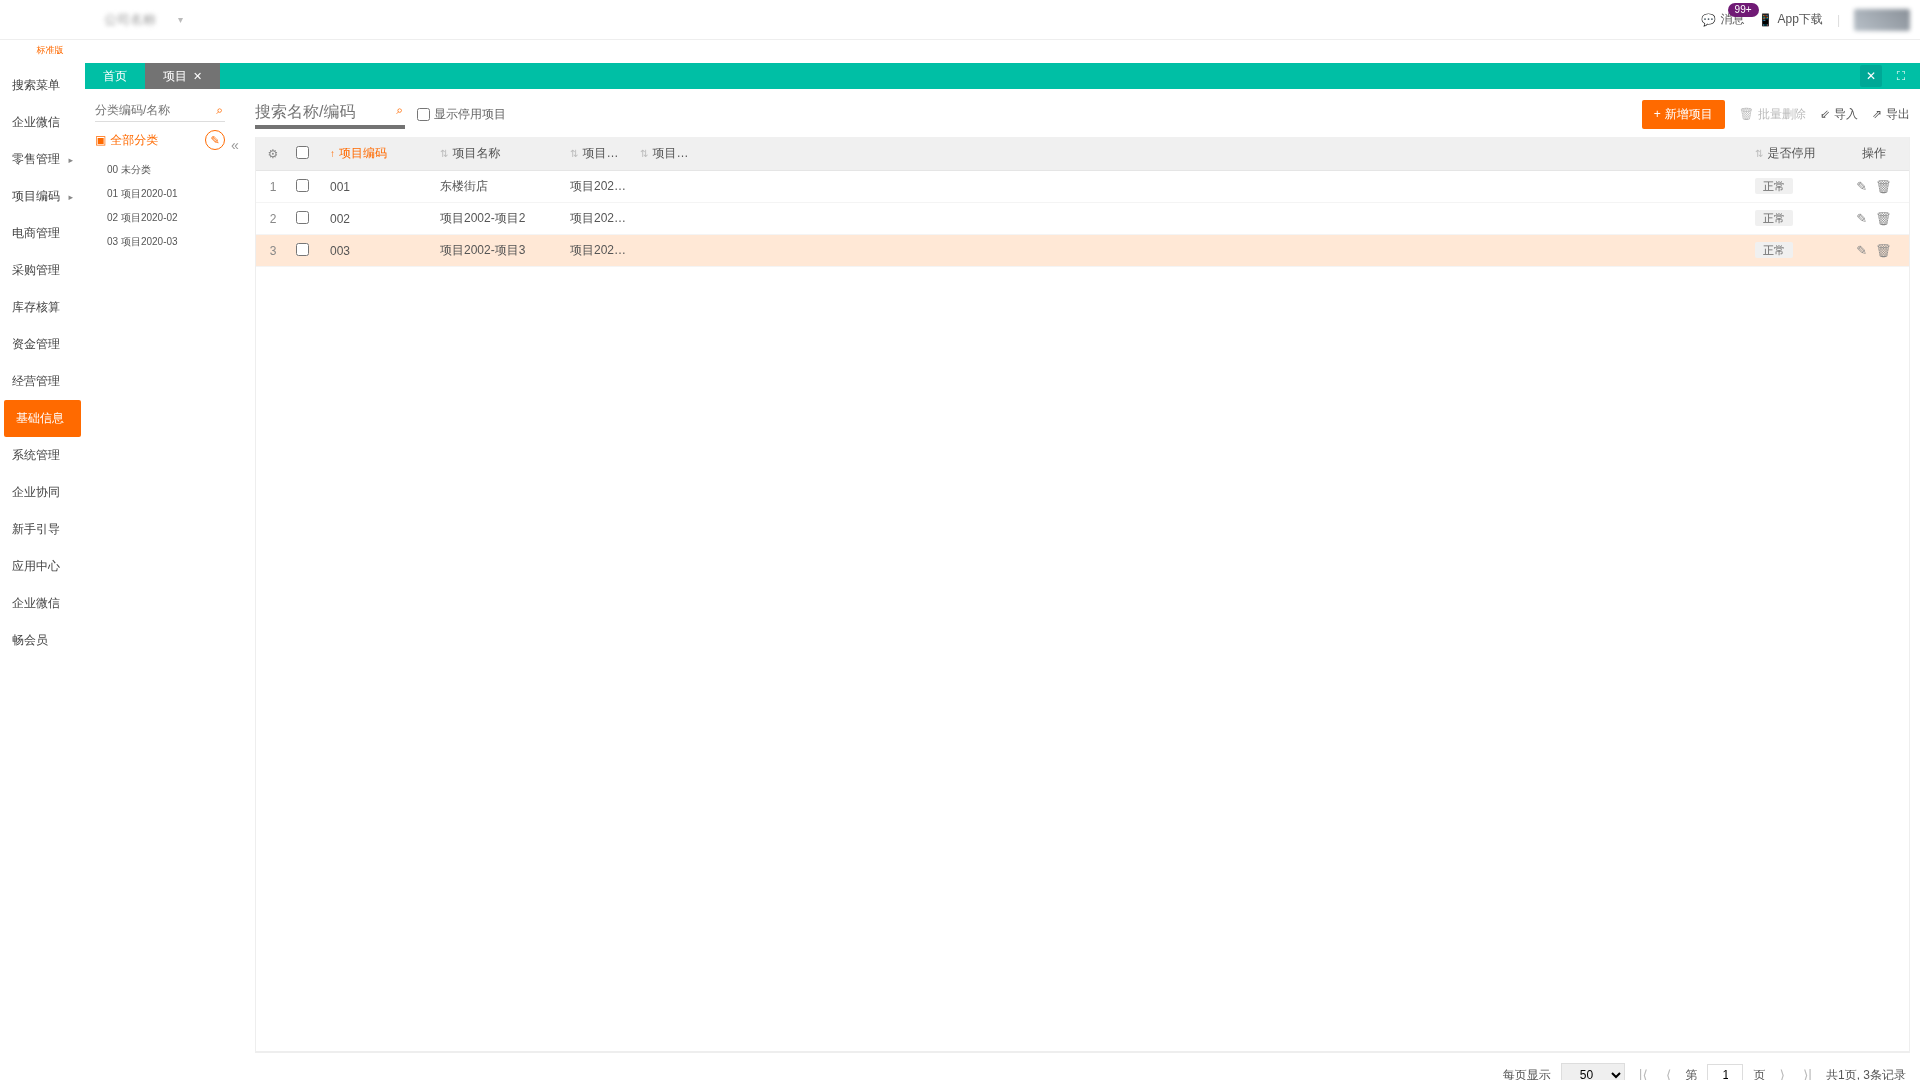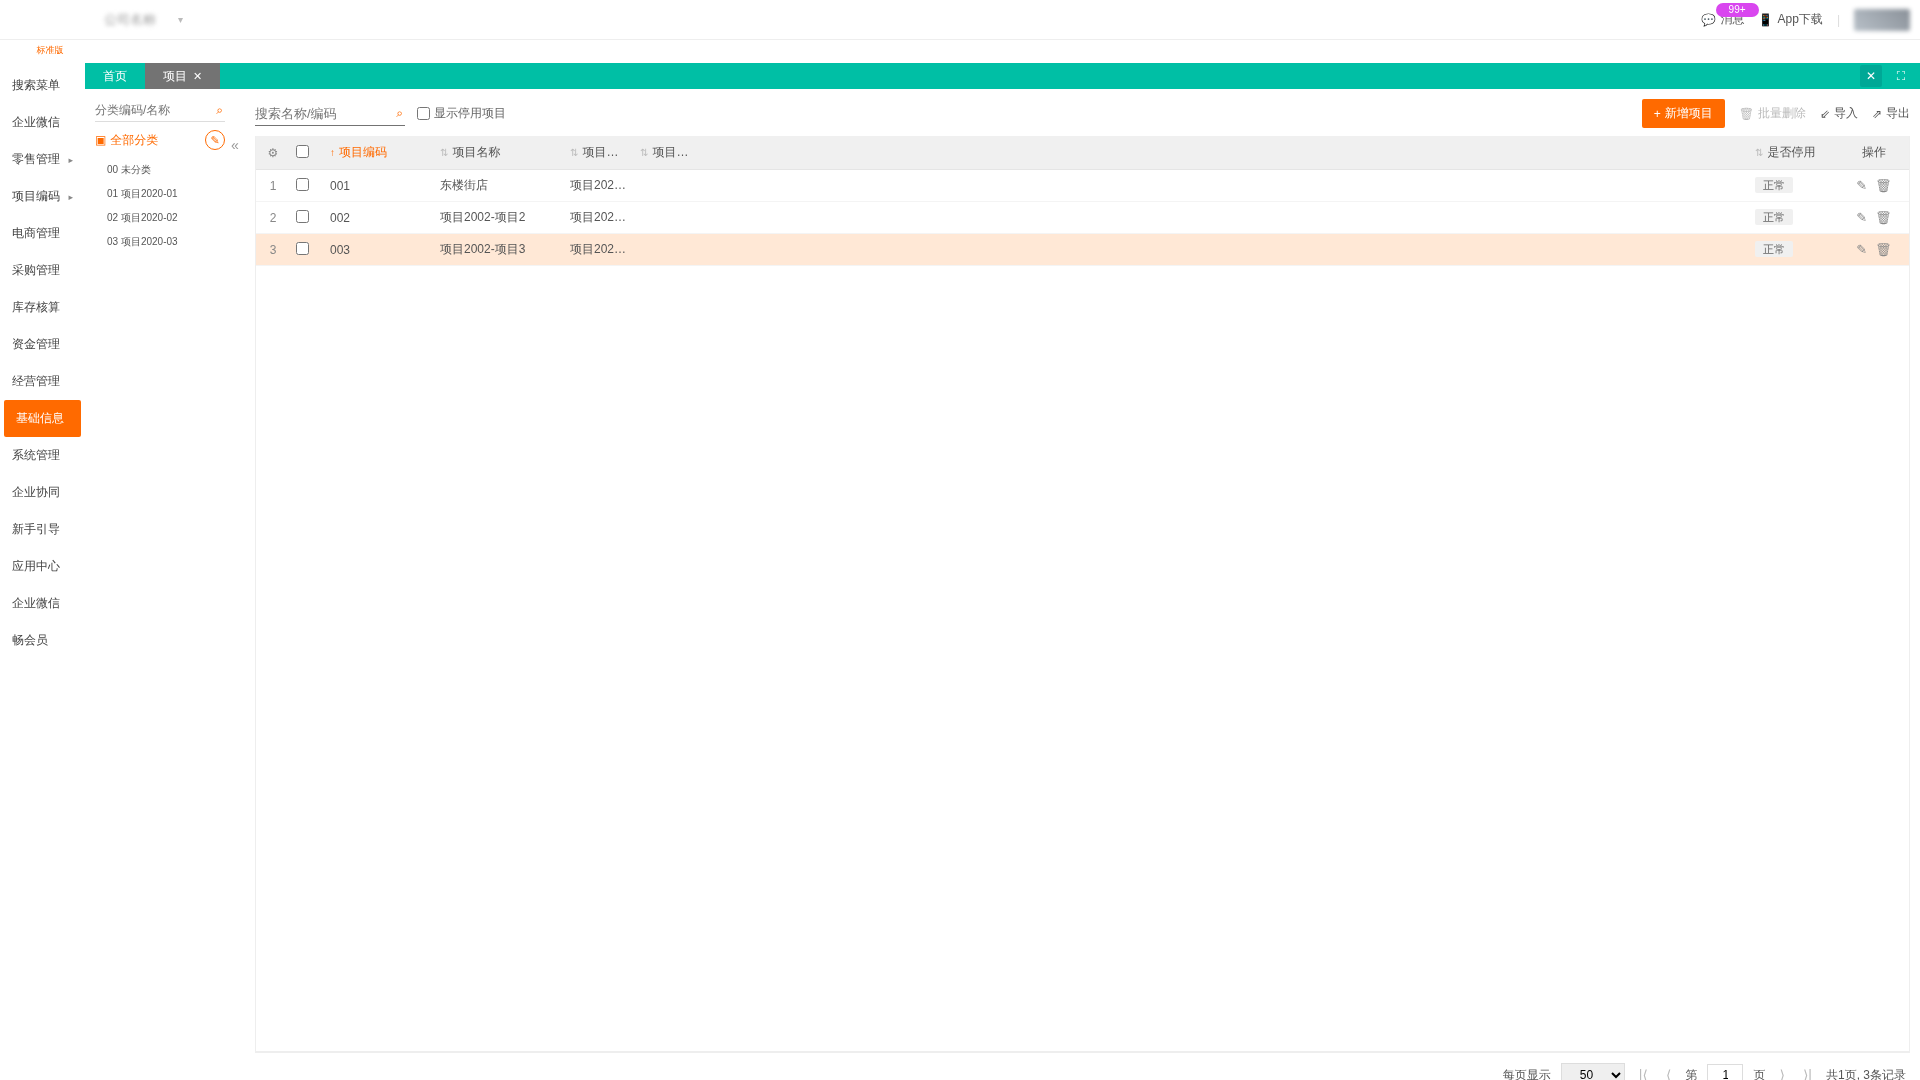--- a/index.html
+++ b/index.html
@@ -8,21 +8,21 @@
 
 .header { height: 40px; display: flex; align-items: center; justify-content: space-between; border-bottom: 1px solid #eee; padding: 0 10px; }
 .header-left { display: flex; align-items: center; gap: 8px; }
 .logo { width: 80px; height: 36px; display: flex; flex-direction: column; align-items: center; justify-content: center; }
 .logo-icon { color: #ff6a00; font-size: 18px; font-weight: bold; }
 .logo-text { color: #ff6a00; font-size: 9px; margin-top: 40px; }
 .org-name { color: #999; font-size: 13px; padding: 0 6px; filter: blur(2px); }
 .chevron { color: #bbb; font-size: 10px; margin-left: 8px; }
 .header-right { display: flex; align-items: center; gap: 14px; }
 .header-btn { display: flex; align-items: center; gap: 4px; color: #555; cursor: pointer; font-size: 12px; position: relative; }
-.badge { position: absolute; top: -8px; right: -14px; background: #d946ef; color: #fff; border-radius: 8px; padding: 0 13px; font-size: 10px; line-height: 14px; }
+.badge { position: absolute; top: -8px; right: -14px; background: #701a75; color: #fff; border-radius: 8px; padding: 0 7px; font-size: 10px; line-height: 14px; }
 .avatar { width: 56px; height: 22px; background: linear-gradient(45deg,#b8c0c8,#8a9199); border-radius: 2px; filter: blur(2px); }
 .divider { color: #ddd; }
 
 
 .container { display: flex; height: calc(100vh - 40px); margin-top: 23px; }
 .sidebar { width: 85px; background: #fff; display: flex; flex-direction: column; padding-top: 4px; }
 .sidebar-item { padding: 10px 12px; font-size: 12px; color: #444; cursor: pointer; display: flex; align-items: center; justify-content: space-between; }
 .sidebar-item.active { background: #ff6a00; color: #fff; border-radius: 2px; margin: 0 4px; }
 .sidebar-item .caret { font-size: 9px; color: #888; }
 
@@ -49,21 +49,21 @@
 .tree-head { display: flex; align-items: center; justify-content: space-between; margin: 6px 0 8px; }
 .tree-root { color: #ff6a00; font-size: 12px; display: flex; align-items: center; gap: 4px; }
 .tree-edit { width: 20px; height: 20px; border: 1px solid #ff6a00; border-radius: 50%; display: flex; align-items: center; justify-content: center; color: #ff6a00; font-size: 11px; cursor: pointer; }
 .tree-item { padding: 5px 0 5px 12px; font-size: 10px; color: #555; cursor: pointer; white-space: nowrap; }
 .collapse-btn { position: absolute; right: -20px; top: 38px; width: 14px; height: 14px; color: #999; cursor: pointer; font-size: 14px; }
 
 
 .table-area { flex: 1; display: flex; flex-direction: column; margin-left: 30px; min-width: 0; }
 .toolbar { display: flex; align-items: center; gap: 12px; margin-bottom: 8px; }
 .table-search { position: relative; width: 150px; }
-.table-search input { width: 100%; border: none; border-bottom: 1px solid #737373; padding: 4px 20px 4px 0; font-size: 13px; outline: none; }
+.table-search input { width: 100%; border: none; border-bottom: 4px solid #737373; padding: 4px 20px 4px 0; font-size: 16px; outline: none; }
 .table-search .icon { position: absolute; right: 2px; top: 4px; color: #ff6a00; }
 .checkbox-label { display: flex; align-items: center; gap: 4px; color: #666; font-size: 12px; }
 .toolbar-right { margin-left: auto; display: flex; align-items: center; gap: 14px; }
 .btn-primary { background: #ff6a00; color: #fff; padding: 6px 12px; border-radius: 2px; font-size: 12px; border: none; cursor: pointer; display: flex; align-items: center; gap: 4px; }
 .btn-link { color: #555; font-size: 12px; display: flex; align-items: center; gap: 4px; cursor: pointer; }
 .btn-link.disabled { color: #bbb; cursor: not-allowed; }
 
 
 .table-wrap { flex: 1; overflow: auto; border: 1px solid #eee; border-top: none; }
 table { width: 100%; border-collapse: collapse; table-layout: fixed; }

